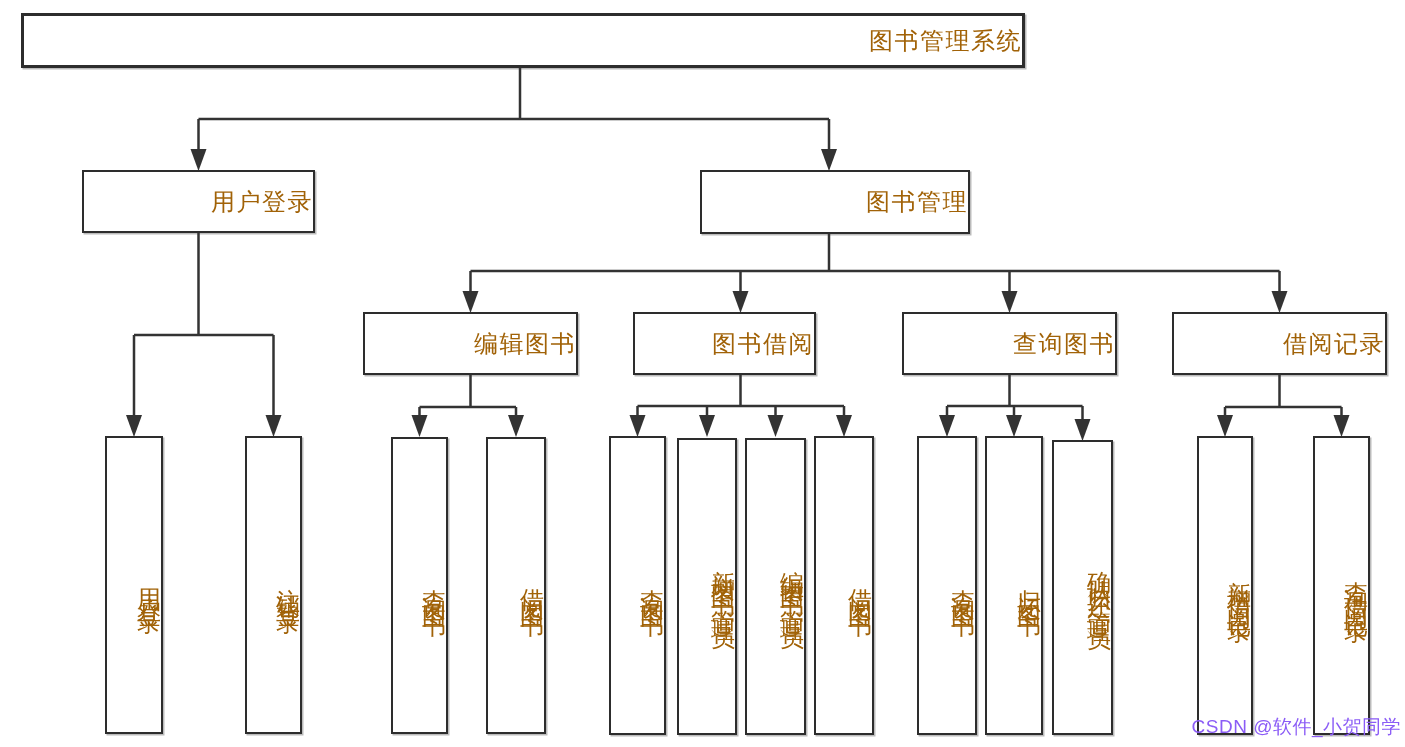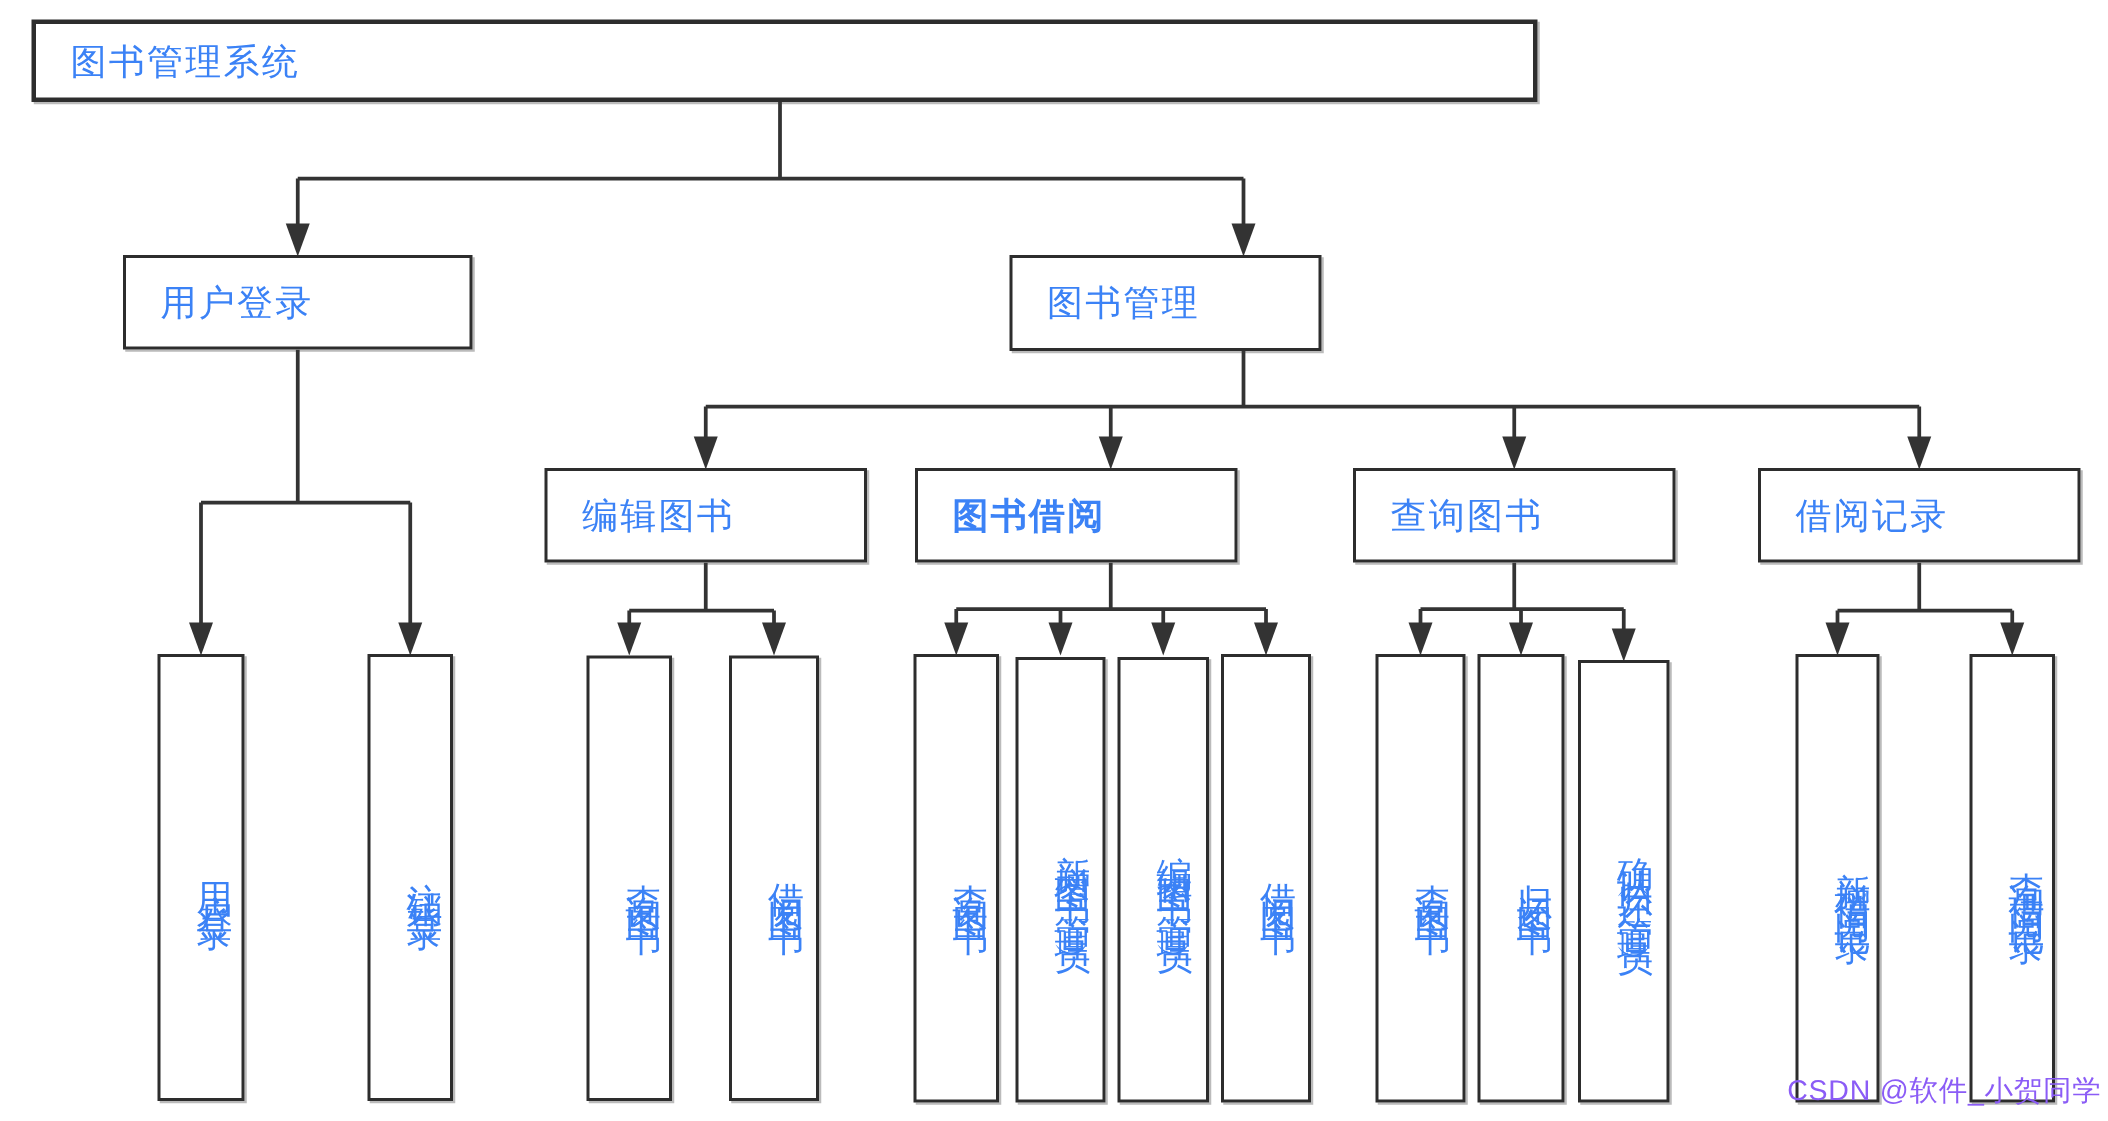--- a/index.html
+++ b/index.html
@@ -18,23 +18,23 @@
     z-index: 1;
   }
   .node {
     position: absolute;
     box-sizing: border-box;
     background: #ffffff;
     border: 2.5px solid #2d2d2d;
     box-shadow: 1.5px 1.5px 0 rgba(60,60,60,0.35);
     display: flex;
     align-items: center;
-    justify-content: flex-start;
+    justify-content: flex-end;
     z-index: 2;
-    color: #3b82f6;
+    color: #a16207;
     padding-left: 23px;
   }
   .node .lbl {
     font-size: 24px;
     letter-spacing: 1.5px;
     white-space: nowrap;
   }
   .root { border-width: 3px; }
   .vnode .lbl {
     writing-mode: vertical-rl;
@@ -100,28 +100,28 @@
     </g>
   </svg>
 
   <div class="node root" style="left:21px; top:13px; width:1004px; height:55px;">
     <span class="lbl">图书管理系统</span>
   </div>
 
   <div class="node" style="left:82px; top:170px; width:233px; height:63px;">
     <span class="lbl">用户登录</span>
   </div>
-  <div class="node" style="left:673px; top:170px; width:208px; height:64px;">
+  <div class="node" style="left:700px; top:170px; width:270px; height:64px;">
     <span class="lbl">图书管理</span>
   </div>
 
   <div class="node" style="left:363px; top:312px; width:215px; height:63px;">
     <span class="lbl">编辑图书</span>
   </div>
-  <div class="node" style="left:610px; top:312px; width:215px; height:63px;font-weight:bold;">
+  <div class="node" style="left:633px; top:312px; width:183px; height:63px;">
     <span class="lbl">图书借阅</span>
   </div>
   <div class="node" style="left:902px; top:312px; width:215px; height:63px;">
     <span class="lbl">查询图书</span>
   </div>
   <div class="node" style="left:1172px; top:312px; width:215px; height:63px;">
     <span class="lbl">借阅记录</span>
   </div>
 
   <div class="node vnode" style="left:105px; top:436px; width:58px; height:298px;">

